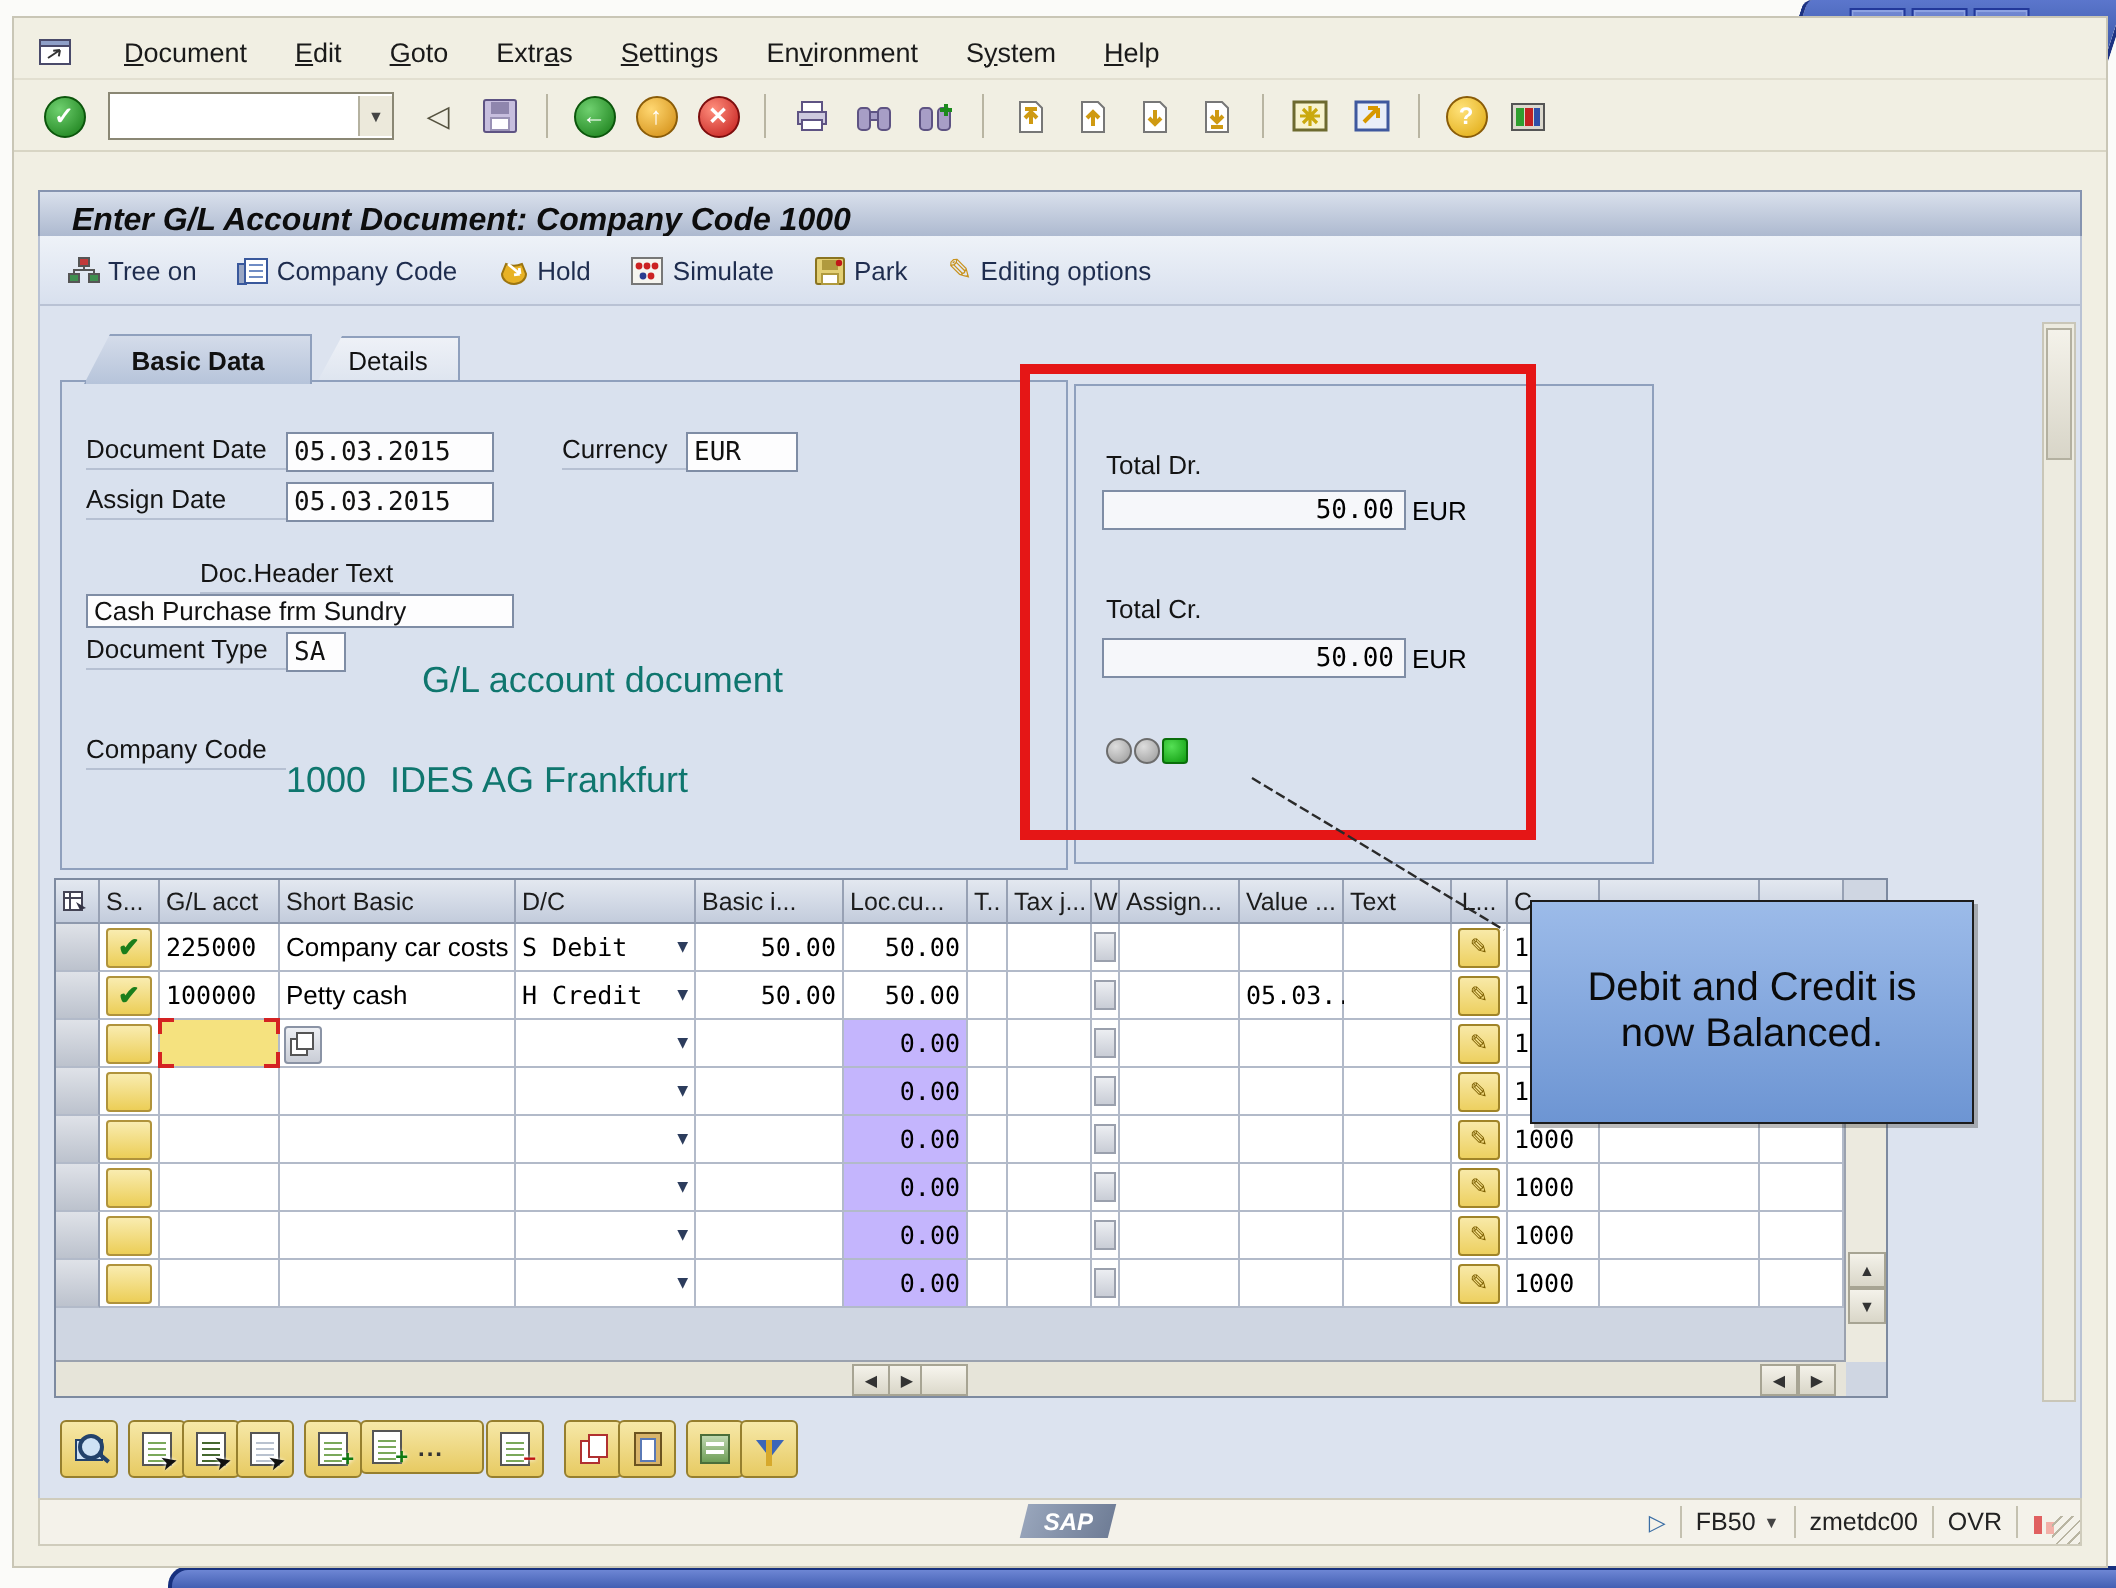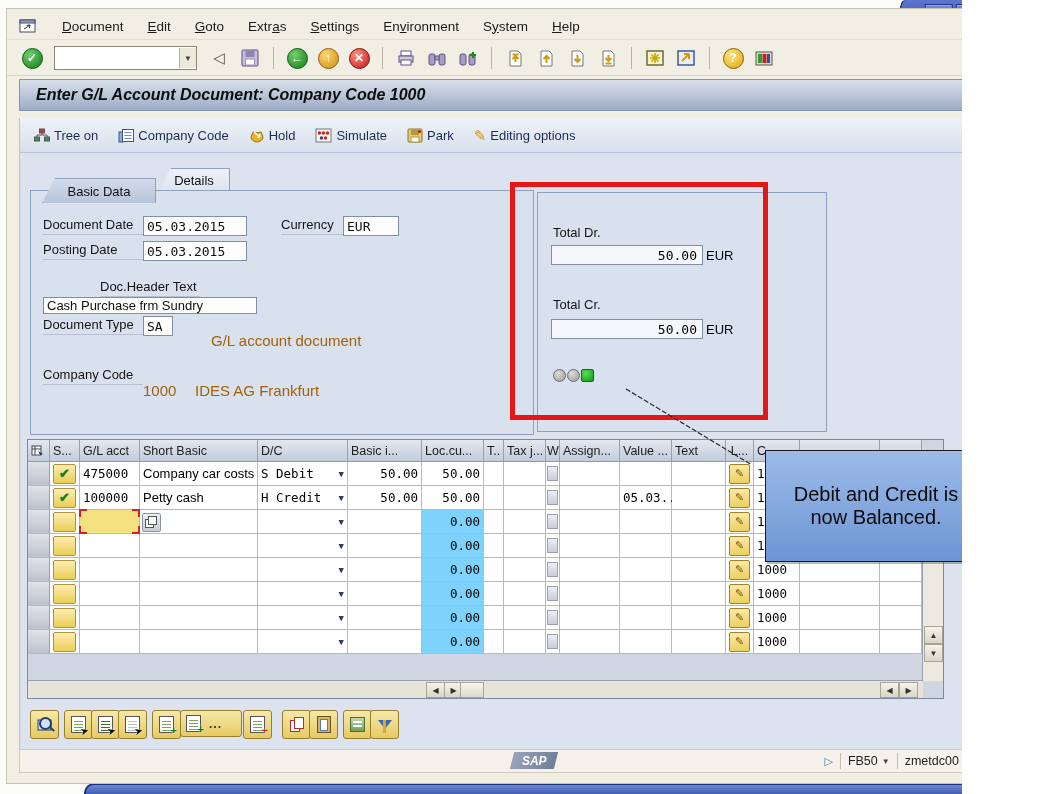--- a/index.html
+++ b/index.html
@@ -1,18 +1,18 @@
 <!DOCTYPE html>
 <html><head>
 <meta charset="utf-8">
 <style>
   html,body{margin:0;padding:0;}
   body{font-family:"Liberation Sans",sans-serif;background:#ffffff;}
   .mono{font-family:"DejaVu Sans Mono",monospace;}
-  #stage{position:relative;width:962px;height:794px;background:#fbfbf9;overflow:hidden;}
+  #stage{position:relative;width:1058px;height:794px;background:#fbfbf9;overflow:hidden;}
 
   
   .win-tab{position:absolute;top:0;left:902px;width:158px;height:33px;
     background:linear-gradient(#5b76cc,#33509f);border:2px solid #1d3282;border-top:none;
     border-radius:4px 0 0 18px;transform:skewX(-18deg);transform-origin:top;}
   .win-tab-inner{transform:skewX(18deg);display:flex;gap:5px;padding:5px 0 0 26px;}
   .wb{width:24px;height:19px;background:linear-gradient(#7288d2,#4160bd);border:1px solid #8da2e2;
     outline:1px solid #22389a;display:flex;align-items:center;justify-content:center;}
   .bottom-bar{position:absolute;left:84px;right:-6px;top:783px;height:14px;
     background:linear-gradient(#6d86d4,#2c4aa0);border:2px solid #16307e;border-bottom:none;border-radius:10px 4px 0 0;}
@@ -32,43 +32,43 @@
     color:#fff;font-size:12px;font-weight:bold;line-height:1;}
   .ball.green{background:radial-gradient(circle at 35% 30%,#6fd06f,#157a15);border:1px solid #0c560c;}
   .ball.amber{background:radial-gradient(circle at 35% 30%,#ffd771,#d08a10);border:1px solid #8a5c08;}
   .ball.red{background:radial-gradient(circle at 35% 30%,#ff8f7d,#c11республ818);border:1px solid #7d0e0e;}
   .ball.red{background:radial-gradient(circle at 35% 30%,#ff8f7d,#c11818);}
   .cmdwrap{display:flex;align-items:center;border:1px solid #8a8774;background:#fff;height:22px;margin:0 4px;}
   .cmdwrap input{border:none;outline:none;width:118px;height:18px;font-size:12px;padding:0 3px;background:#fff;}
   .cmd-drop{width:16px;height:20px;background:#ece9db;border-left:1px solid #b5b2a0;display:flex;align-items:center;justify-content:center;font-size:8px;color:#444;}
   .collapse-tri{font-size:15px;color:#55523f;}
 
-  .titlebar{position:absolute;left:12px;right:12px;top:70px;height:30px;
+  .titlebar{position:absolute;left:12px;right:12px;top:86px;height:30px;
     background:linear-gradient(#d9e0ec,#9dabc5);border:1px solid #8694b0;display:flex;align-items:center;}
   .titlebar .ttl{font-size:16px;font-weight:bold;font-style:italic;color:#0d0d0d;padding-left:16px;}
   .apptoolbar{position:absolute;left:12px;right:12px;top:109px;height:34px;
     background:linear-gradient(#eef2f8,#d8e0ee);border:1px solid #b9c2d4;border-top:none;
     display:flex;align-items:center;gap:4px;padding-left:6px;}
   .app-btn{display:flex;align-items:center;gap:4px;padding:3px 8px;font-size:13px;color:#1e2c4e;cursor:default;}
 
   
   .body{position:absolute;left:12px;right:12px;top:144px;height:604px;background:#dce3ef;border:1px solid #b9c2d4;border-top:none;}
 
   
   .tab{position:absolute;height:24px;display:flex;align-items:center;justify-content:center;font-size:13px;color:#111;
     border:1px solid #8fa0bd;border-bottom:none;clip-path:polygon(13px 0,100% 0,100% 100%,0 100%);}
-  .tab.active{left:22px;top:25px;width:112px;background:linear-gradient(#d4dcea,#b6c4da);z-index:3;}
+  .tab.active{left:22px;top:14px;width:112px;background:linear-gradient(#d4dcea,#b6c4da);z-index:3;font-weight:bold;}
   .tab.inactive{left:138px;top:15px;width:70px;background:linear-gradient(#eef1f7,#dde4ef);z-index:1;height:23px;}
   .panel{position:absolute;background:#d9e1ee;border:1px solid #8fa0bd;}
   #hdr-panel{left:10px;top:37px;width:502px;height:243px;z-index:2;}
   .frow{position:absolute;left:12px;height:22px;display:flex;align-items:center;font-size:13px;color:#141414;}
   .flabel{display:inline-block;width:100px;border-bottom:1px solid #b6c0d2;padding-bottom:2px;}
   .field{background:#fdfdfe;border:1px solid #7f8da5;height:18px;display:flex;align-items:center;
     padding:0 3px;font-family:"DejaVu Sans Mono",monospace;font-size:13px;color:#111;box-sizing:content-box;}
-  .fdesc{font-size:15px;color:#a16207;margin-top:28px;}
+  .fdesc{font-size:18px;color:#0f766e;margin-top:28px;}
 
   #amt-panel{left:517px;top:39px;width:288px;height:238px;}
   .amt-caption{height:21px;background:linear-gradient(#d3dcea,#b7c3d8);border-bottom:1px solid #96a3bb;
     display:flex;align-items:center;padding-left:10px;font-size:13px;color:#111;}
   .amt-label{position:absolute;left:15px;font-size:13px;color:#141414;}
   .amt-field{position:absolute;left:13px;width:140px;height:18px;background:#f6f7fa;border:1px solid #7f8da5;
     display:flex;align-items:center;justify-content:flex-end;padding:0 5px;font-family:"DejaVu Sans Mono",monospace;font-size:13px;}
   .amt-cur{position:absolute;left:168px;font-size:13px;}
   .tlight{position:absolute;left:15px;top:176px;display:flex;align-items:center;gap:1px;}
   .tl-off{width:11px;height:11px;border-radius:50%;background:radial-gradient(circle at 35% 30%,#ddd,#9a9a9a);border:1px solid #6c6c6c;}
@@ -85,21 +85,21 @@
   #tableframe{position:absolute;left:7px;top:286px;width:915px;height:258px;border:1px solid #7d8aa0;background:#cfd6e2;}
   .tbl-title{height:23px;background:linear-gradient(#c6cfdd,#aab6ca);border-bottom:1px solid #8e99ad;
     display:flex;align-items:center;padding-left:14px;font-size:13px;color:#0f0f0f;}
   .hrow,.drow{display:flex;}
   .hcell{height:22px;box-sizing:border-box;background:linear-gradient(#e3e8f0,#c3ccdc);border-right:1px solid #97a1b4;border-bottom:1px solid #8e99ad;
     font-size:12.5px;color:#1c1c1c;display:flex;align-items:center;padding:0 3px;overflow:hidden;white-space:nowrap;}
   .cell{height:24px;box-sizing:border-box;background:#fff;border-right:1px solid #b2bac9;border-bottom:1px solid #b2bac9;
     font-size:13px;display:flex;align-items:center;padding:0 3px;overflow:visible;position:relative;white-space:nowrap;}
   .cell.mono{font-family:"DejaVu Sans Mono",monospace;font-size:12.5px;}
   .cell.num{justify-content:flex-end;}
-  .cell.shade{background:#7dd3fc;}
+  .cell.shade{background:#c4b5fd;}
   .c-rowsel{width:22px;} .c-s{width:30px;} .c-acct{width:60px;} .c-short{width:118px;} .c-dc{width:90px;}
   .c-amount{width:74px;} .c-loc{width:62px;} .c-t{width:20px;} .c-taxj{width:42px;} .c-w{width:14px;padding:0 1px;}
   .c-assign{width:60px;} .c-value{width:52px;} .c-text{width:54px;} .c-ltext{width:28px;justify-content:center;}
   .c-cc{width:46px;} .c-x1{width:80px;} .c-x2{width:42px;}
   .cell.c-rowsel{background:linear-gradient(#dfe2e8,#bcc2cd);border-right:1px solid #97a1b4;}
   .status-btn{width:22px;height:18px;margin:auto;border-radius:2px;border:1px solid #b0933b;
     background:linear-gradient(#f9ecb0,#ecce57);display:flex;align-items:center;justify-content:center;}
   .chk{color:#1b7e1b;font-size:13px;font-weight:bold;line-height:1;}
   .dcarrow{margin-left:auto;font-size:9px;color:#2c3c5c;}
   .wbox{width:9px;height:13px;background:linear-gradient(#eceef2,#c9cdd6);border:1px solid #9aa0ad;margin:auto;}
@@ -380,21 +380,21 @@
 
       <div class="panel" id="hdr-panel">
         <div class="frow" style="top:24px;">
           <span class="flabel">Document Date</span>
           <span class="field" style="width:96px;">05.03.2015</span>
           <span style="width:34px;"></span>
           <span class="flabel" style="width:62px;">Currency</span>
           <span class="field" style="width:48px;">EUR</span>
         </div>
         <div class="frow" style="top:49px;">
-          <span class="flabel">Posting Date</span>
+          <span class="flabel">Assign Date</span>
           <span class="field" style="width:96px;">05.03.2015</span>
         </div>
         <div class="frow" style="top:88px;flex-direction:column;">
           <span class="flabel">Doc.Header Text</span>
           <span class="field" style="width:206px;font-family:'Liberation Sans',sans-serif;">Cash Purchase frm Sundry</span>
         </div>
         <div class="frow" style="top:124px;">
           <span class="flabel">Document Type</span>
           <span class="field" style="width:22px;">SA</span>
           <span style="width:38px;"></span>
@@ -456,21 +456,21 @@
             <span class="hcell c-x2"></span>
           </div>
         <div id="tbody">
             <div class="drow">
               <span class="cell c-rowsel"></span>
               <span class="cell c-s">
                 <span class="status-btn">
                   <span class="chk">✔</span>
                 </span>
               </span>
-              <span class="cell c-acct mono">475000</span>
+              <span class="cell c-acct mono">225000</span>
               <span class="cell c-short">Company car costs</span>
               <span class="cell c-dc mono">
                 <span>S Debit</span>
                 <span class="dcarrow">▼</span>
               </span>
               <span class="cell c-amount mono num">50.00</span>
               <span class="cell c-loc mono num">50.00</span>
               <span class="cell c-t"></span>
               <span class="cell c-taxj"></span>
               <span class="cell c-w">

